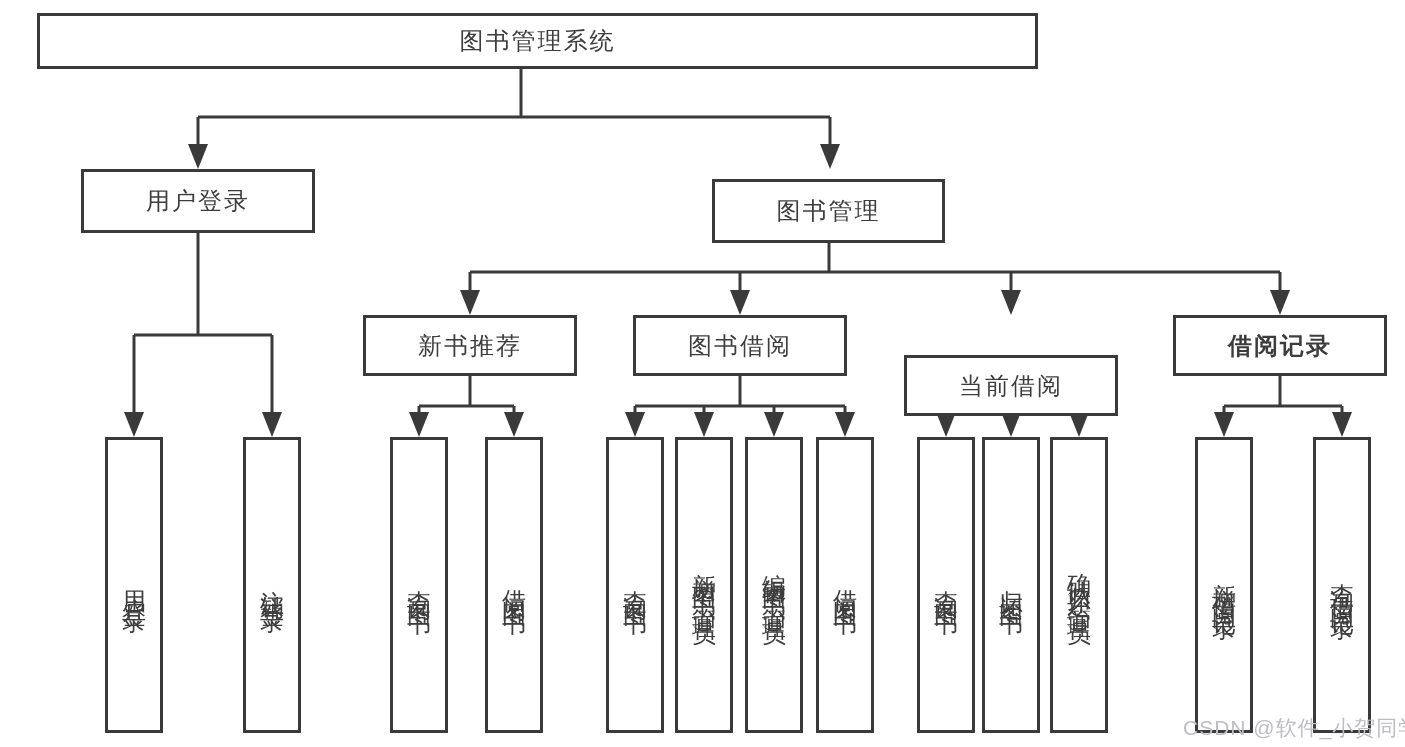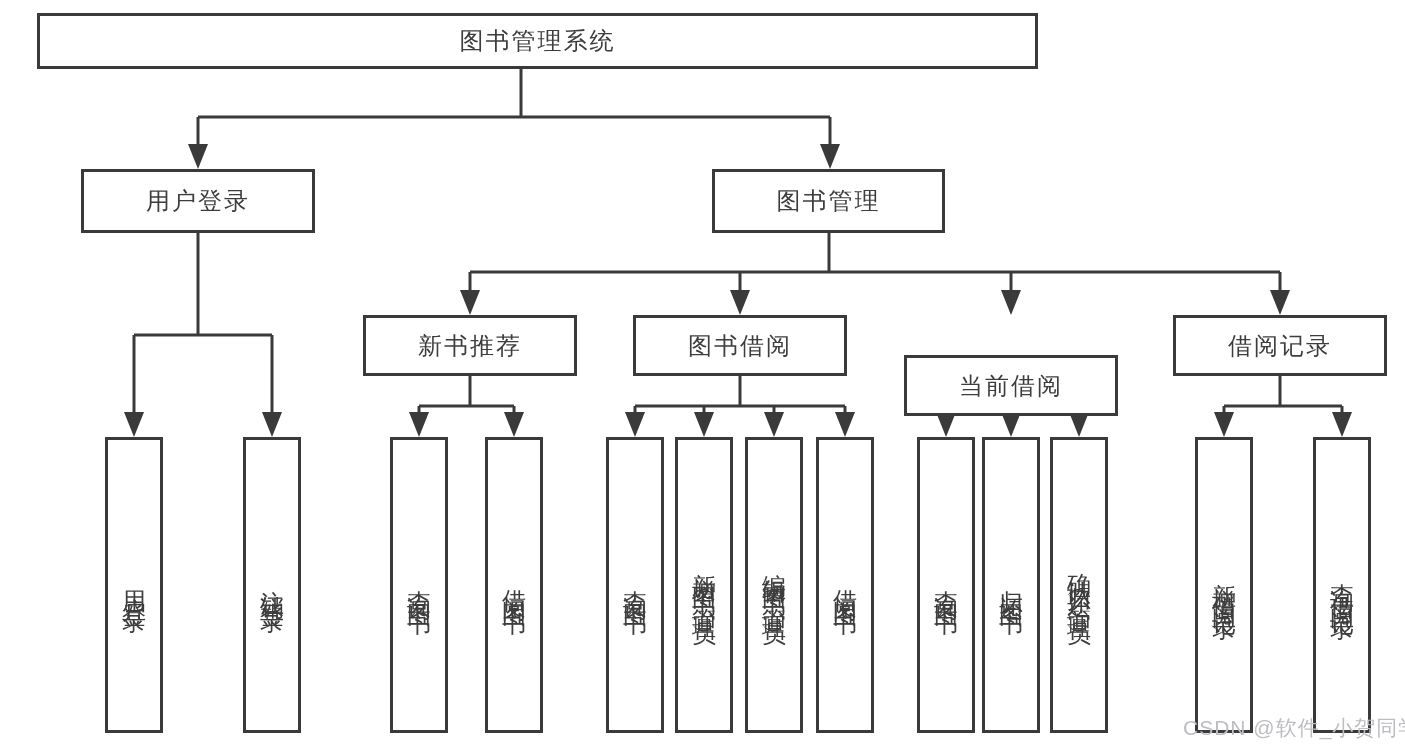--- a/index.html
+++ b/index.html
@@ -122,26 +122,26 @@
       <path d="M1224 406 V414"></path>
       <path d="M1342 406 V414"></path>
       <polygon points="1214,412 1234,412 1224,437"></polygon>
       <polygon points="1332,412 1352,412 1342,437"></polygon>
     </g>
   </svg>
 
   <div class="box h-box root">图书管理系统</div>
 
   <div class="box h-box lvl2" style="left:81px;">用户登录</div>
-  <div class="box h-box lvl2" style="left:712px;width:233px;">图书管理</div>
+  <div class="box h-box lvl2" style="left:712px;width:233px;margin-top:10px;">图书管理</div>
 
   <div class="box h-box lvl3" style="left:363px;">新书推荐</div>
   <div class="box h-box lvl3" style="left:633px;font-family:Liberation Serif, serif;">图书借阅</div>
   <div class="box h-box lvl3" style="left:904px;margin-top:40px;">当前借阅</div>
-  <div class="box h-box lvl3" style="left:1173px;">借阅记录</div>
+  <div class="box h-box lvl3" style="left:1173px;font-weight:bold;">借阅记录</div>
 
   <div class="box v-box" style="left:105px;">用户登录</div>
   <div class="box v-box" style="left:243px;">注销登录</div>
 
   <div class="box v-box" style="left:390px;">查询图书</div>
   <div class="box v-box" style="left:485px;">借阅图书</div>
 
   <div class="box v-box" style="left:606px;">查询图书</div>
   <div class="box v-box" style="left:675px;">新增图书（管理员）</div>
   <div class="box v-box" style="left:745px;">编辑图书（管理员）</div>

